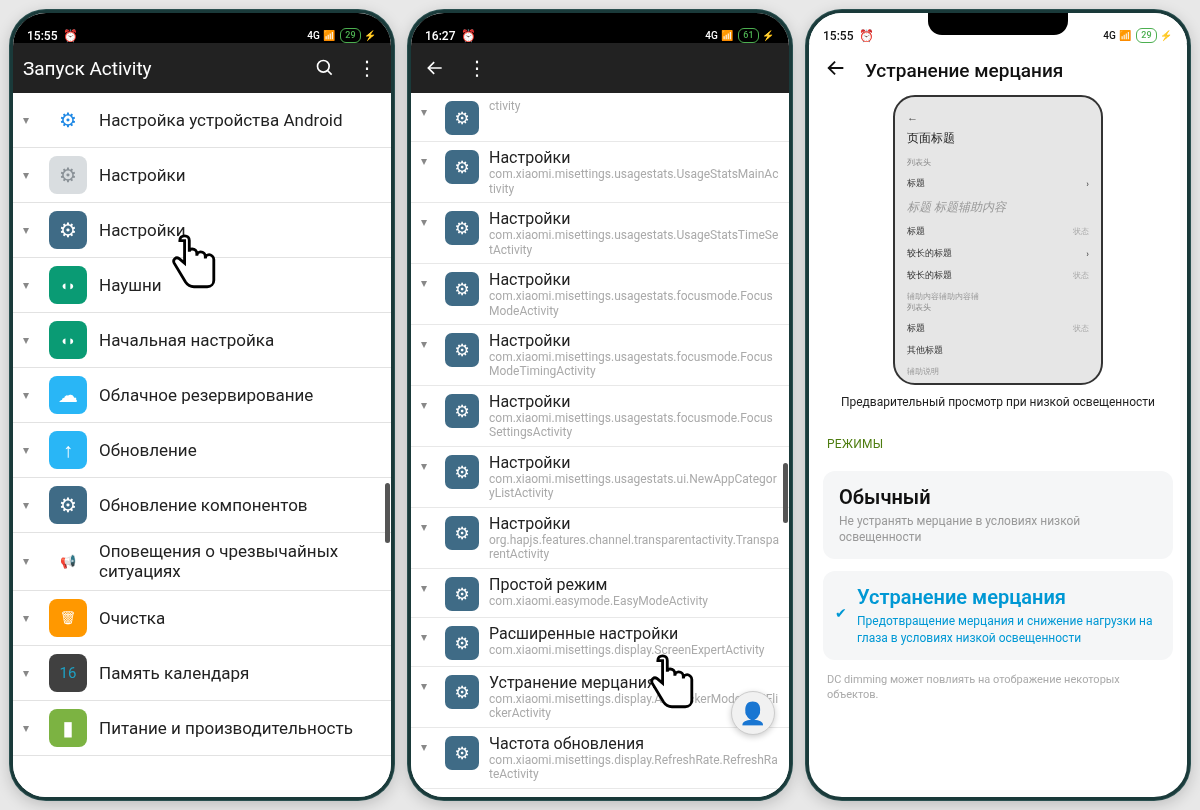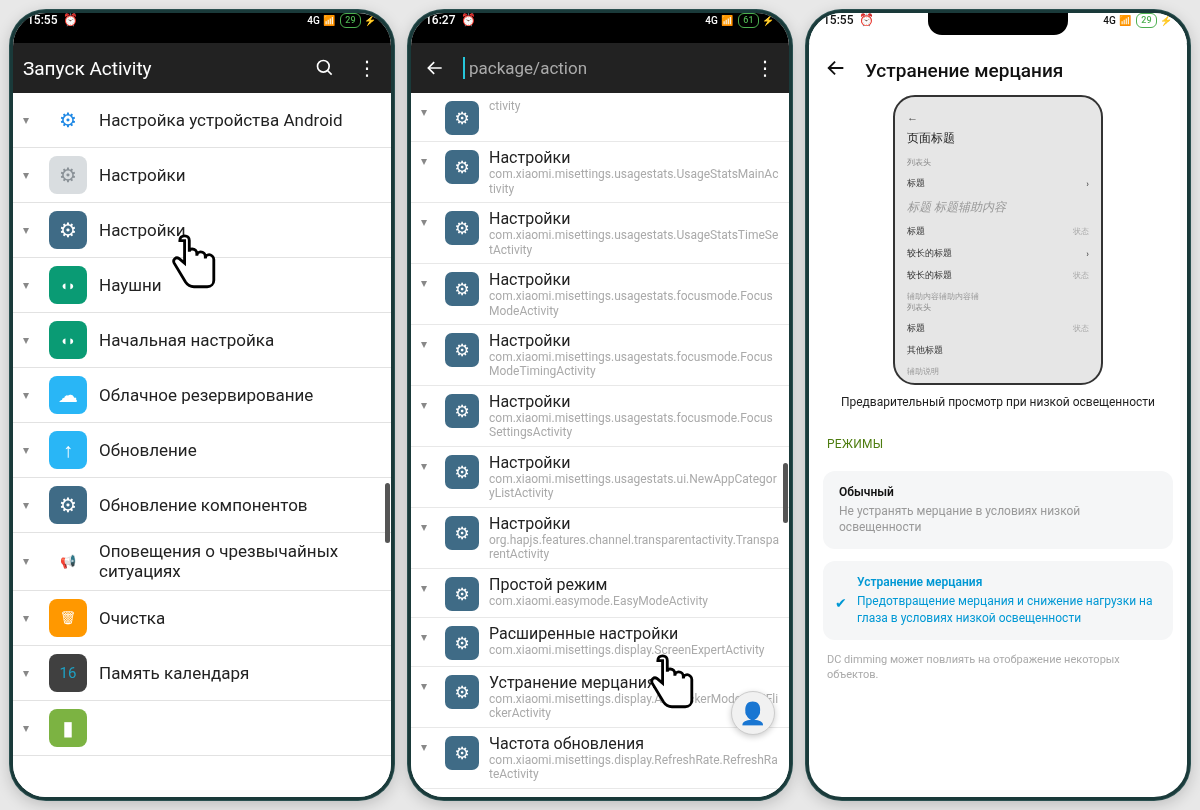--- a/index.html
+++ b/index.html
@@ -22,21 +22,21 @@
     position: relative;
     display: flex;
     flex-direction: column;
   }
   .notch {
     position: absolute; top: 0; left: 50%; transform: translateX(-50%);
     width: 140px; height: 22px; background: #000; border-radius: 0 0 14px 14px;
     z-index: 10;
   }
   .status-bar {
-    height: 30px; display: flex; align-items: flex-start; justify-content: space-between;
+    height: 30px; display: flex; align-items: flex-end; justify-content: space-between;
     padding: 0 14px; font-size: 12px; font-weight: 500;
   }
   .status-bar.dark { background:#000; color:#fff; }
   .status-bar.light { background:#fff; color:#111; }
   .status-left { display:flex; align-items:center; gap:6px; }
   .status-right { display:flex; align-items:center; gap:4px; font-size:10px; }
   .battery-pill { border:1px solid currentColor; border-radius:6px; padding:0 4px; font-size:9px; line-height:13px; color:#4caf50;}
   .toolbar {
     background:#222; color:#fff; height:50px; display:flex; align-items:center; padding:16px 10px; gap:14px;
   }
@@ -68,21 +68,21 @@
   .preview-box {
     width:210px; height:290px; margin:4px auto 10px; border:2px solid #333; border-radius:22px;
     background:#e6e6e6; padding:14px 12px; font-size:9px; color:#444;
   }
   .pv-row{display:flex;justify-content:space-between;align-items:center;margin:9px 0;font-size:9px;color:#333;}
   .pv-head{font-size:12px;margin-bottom:10px;color:#222;}
   .pv-lbl{font-size:8px;color:#888;}
   .caption { text-align:center; font-size:12px; color:#222; margin-bottom:28px;}
   .section-label{font-size:12px;color:#4d7c0f;letter-spacing:.3px;margin:4px 0 20px 4px;}
   .mode-card { background:#f5f6f7; border-radius:12px; padding:14px 16px; margin-bottom:12px;}
-  .mode-title{font-size:12px;font-weight:600;color:#111;margin-bottom:4px;}
+  .mode-title{font-size:20px;font-weight:600;color:#111;margin-bottom:4px;}
   .mode-desc{font-size:12px;color:#999;line-height:1.35;}
   .mode-card.active .mode-title{color:#0098d4;}
   .mode-card.active .mode-desc{color:#0098d4;}
   .mode-card.active{position:relative;padding-left:34px;}
   .check{position:absolute;left:12px;top:34px;color:#0098d4;font-size:14px;}
   .footnote{font-size:11px;color:#aaa;line-height:1.4;margin-top:4px;padding:0 4px;}
   
   .hand {
     position:absolute; width:58px; height:66px; z-index:20;
   }
@@ -193,20 +193,23 @@
       <div class="row">
     <span class="chev">▾</span>
     <span class="app-icon" style="background:#404040;color:#1ea0c3;font-size:15px">16</span>
     <span class="row-text">
           <div class="row-title">Память календаря</div>
         </span>
       </div>
       <div class="row">
     <span class="chev">▾</span>
     <span class="app-icon" style="background:#7cb342;color:#ffffff;font-size:20px">▮</span>
+    <span class="row-text">
+          <div class="row-title">Питание и производительность</div>
+        </span>
       </div>
     </div>
   <svg class="hand" style="left:152px;top:220px;" viewBox="0 0 60 70">
     <path d="M20 8 l0 24 l-6 -5 c-3 -2 -7 1 -5 5 l12 20 c2 3 5 5 9 5 l14 0 c4 0 7 -3 7 -7 l0 -22 c0 -3 -3 -5 -5 -5 c-2 0 -4 2 -4 4 l0 -2 c0 -3 -2 -5 -5 -5 c-2 0 -4 2 -4 4 l0 -2 c0 -3 -2 -5 -5 -5 c-2 0 -3 1 -3 3 l0 -12 c0 -3 -2 -5 -5 -5 c-3 0 -5 2 -5 5 z" fill="#fff" stroke="#000" stroke-width="3"></path>
   </svg>
 </div>
 
 <div class="phone">
   <div class="notch"></div>
   <div class="status-bar dark">
@@ -221,23 +224,20 @@
       <span>⚡</span>
     </div>
   </div>
   <div class="toolbar">
     <span class="icon-btn">
       <svg width="20" height="20" viewBox="0 0 24 24" fill="none" stroke="#fff" stroke-width="2">
           <line x1="4" y1="12" x2="20" y2="12"></line>
           <polyline points="11 5 4 12 11 19"></polyline>
         </svg>
     </span>
-    <div class="search-field">
-      <span>package/action</span>
-    </div>
     <span class="icon-btn" style="font-size:20px;">⋮</span>
   </div>
   <div class="list" id="list2">
     <div class="scrolltrack">
         <div class="scrollthumb" style="top:370px;height:60px;"></div>
       </div>
     <div class="fab">👤</div>
   <div class="row2">
     <span class="chev">▾</span>
     <span class="app-icon" style="background:#3f6b86;">⚙</span>

